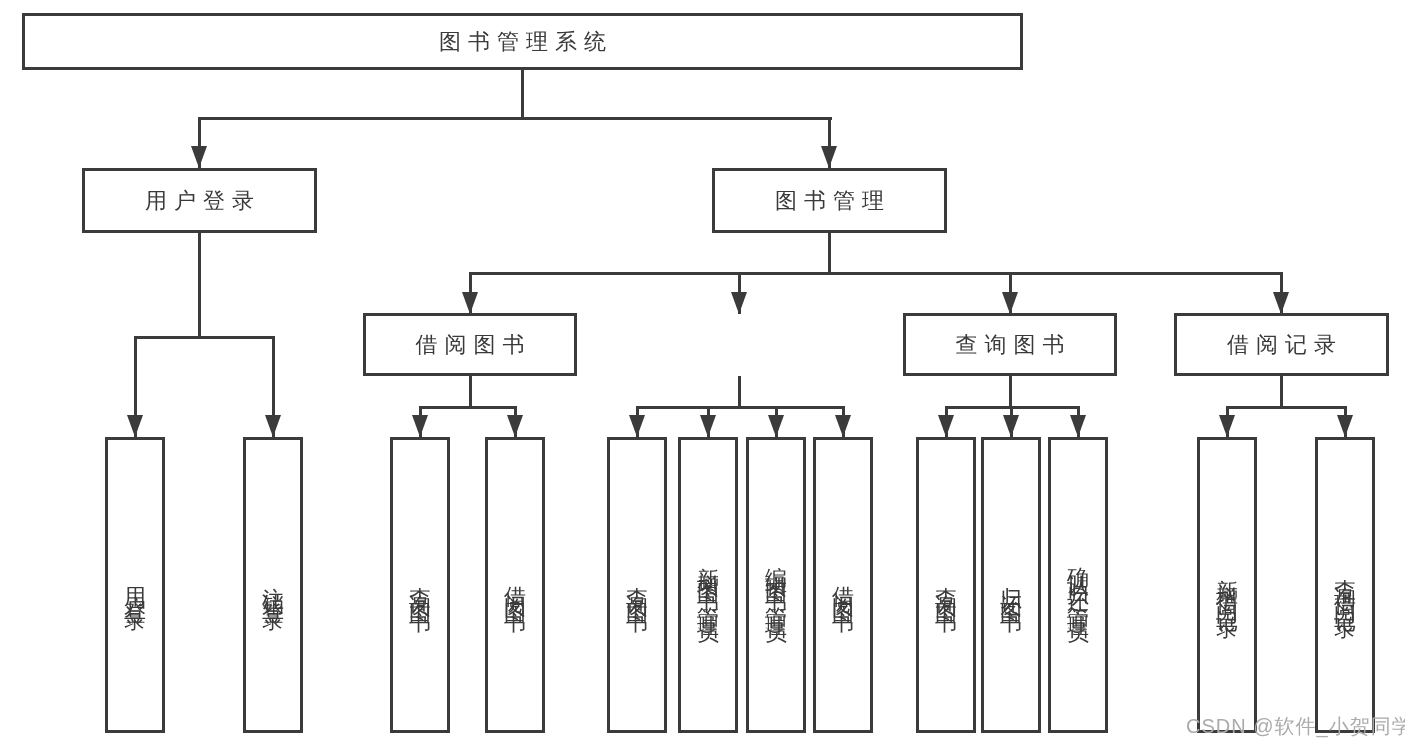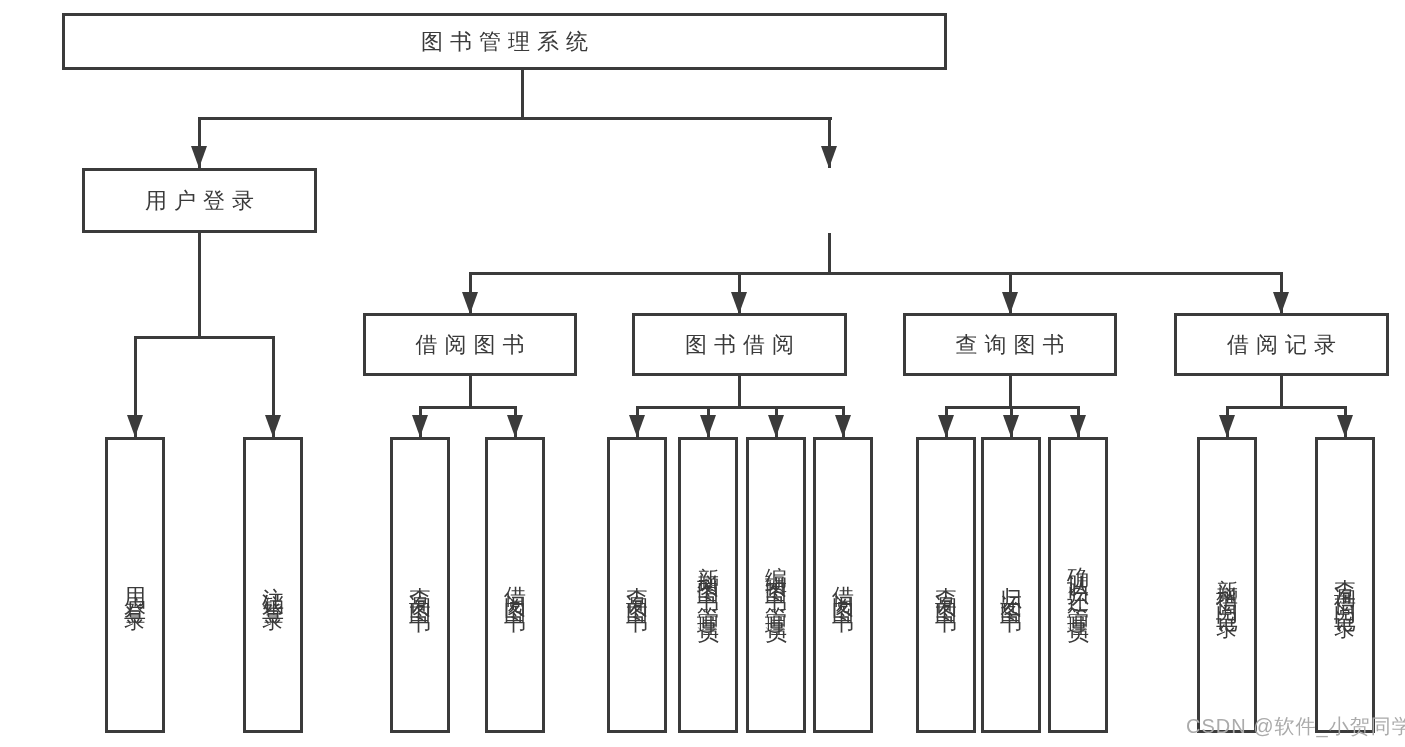--- a/index.html
+++ b/index.html
@@ -50,33 +50,36 @@
     color: #ababab;
     z-index: 10;
     white-space: nowrap;
   }
 </style>
 </head>
 <body>
 
 <div class="canvas">
 
-  <div class="node hnode" style="left:22px; top:13px; width:885px; height:57px;margin-left:40px;">
+  <div class="node hnode" style="left:22px; top:13px; width:1001px; height:57px;">
     <span class="lbl">图书管理系统</span>
   </div>
 
   <div class="line vline" style="left:521px; top:69px; height:50px;"></div>
   <div class="line hline" style="left:198px; top:117px; width:634px;"></div>
   <div class="line vline" style="left:198px; top:117px; height:51px;"></div>
   <div class="line vline" style="left:828px; top:117px; height:51px;"></div>
   <div class="arrow" style="left:191px; top:146px;"></div>
   <div class="arrow" style="left:821px; top:146px;"></div>
 
   <div class="node hnode" style="left:82px; top:168px; width:235px; height:65px;">
     <span class="lbl">用户登录</span>
+  </div>
+  <div class="node hnode" style="left:712px; top:168px; width:235px; height:65px;">
+    <span class="lbl">图书管理</span>
   </div>
 
   <div class="line vline" style="left:198px; top:233px; height:105px;"></div>
   <div class="line hline" style="left:134px; top:336px; width:141px;"></div>
   <div class="line vline" style="left:134px; top:336px; height:101px;"></div>
   <div class="line vline" style="left:272px; top:336px; height:101px;"></div>
   <div class="arrow" style="left:127px; top:415px;"></div>
   <div class="arrow" style="left:265px; top:415px;"></div>
 
   <div class="line vline" style="left:828px; top:233px; height:41px;"></div>
@@ -85,23 +88,20 @@
   <div class="line vline" style="left:738px; top:272px; height:42px;"></div>
   <div class="line vline" style="left:1009px; top:272px; height:42px;"></div>
   <div class="line vline" style="left:1280px; top:272px; height:42px;"></div>
   <div class="arrow" style="left:462px; top:292px;"></div>
   <div class="arrow" style="left:731px; top:292px;"></div>
   <div class="arrow" style="left:1002px; top:292px;"></div>
   <div class="arrow" style="left:1273px; top:292px;"></div>
 
   <div class="node hnode" style="left:363px; top:313px; width:214px; height:63px;">
     <span class="lbl">借阅图书</span>
-  </div>
-  <div class="node hnode" style="left:632px; top:313px; width:215px; height:63px;">
-    <span class="lbl">图书借阅</span>
   </div>
   <div class="node hnode" style="left:903px; top:313px; width:214px; height:63px;">
     <span class="lbl">查询图书</span>
   </div>
   <div class="node hnode" style="left:1174px; top:313px; width:215px; height:63px;">
     <span class="lbl">借阅记录</span>
   </div>
 
   <div class="line vline" style="left:469px; top:376px; height:33px;"></div>
   <div class="line hline" style="left:419px; top:406px; width:98px;"></div>

